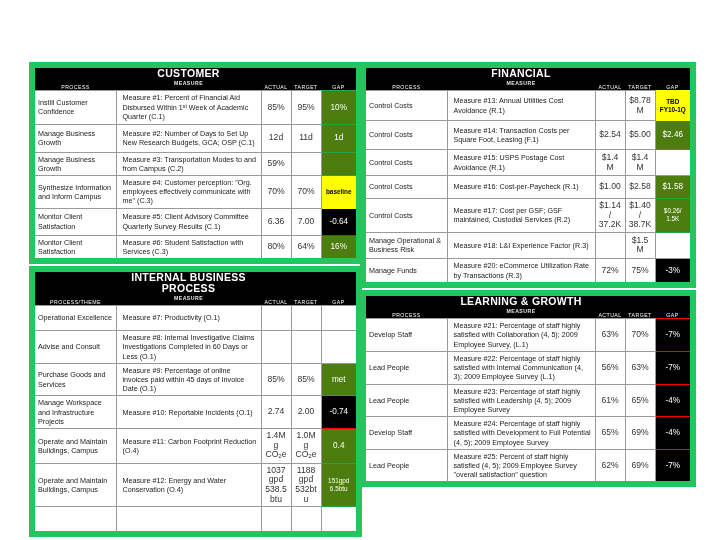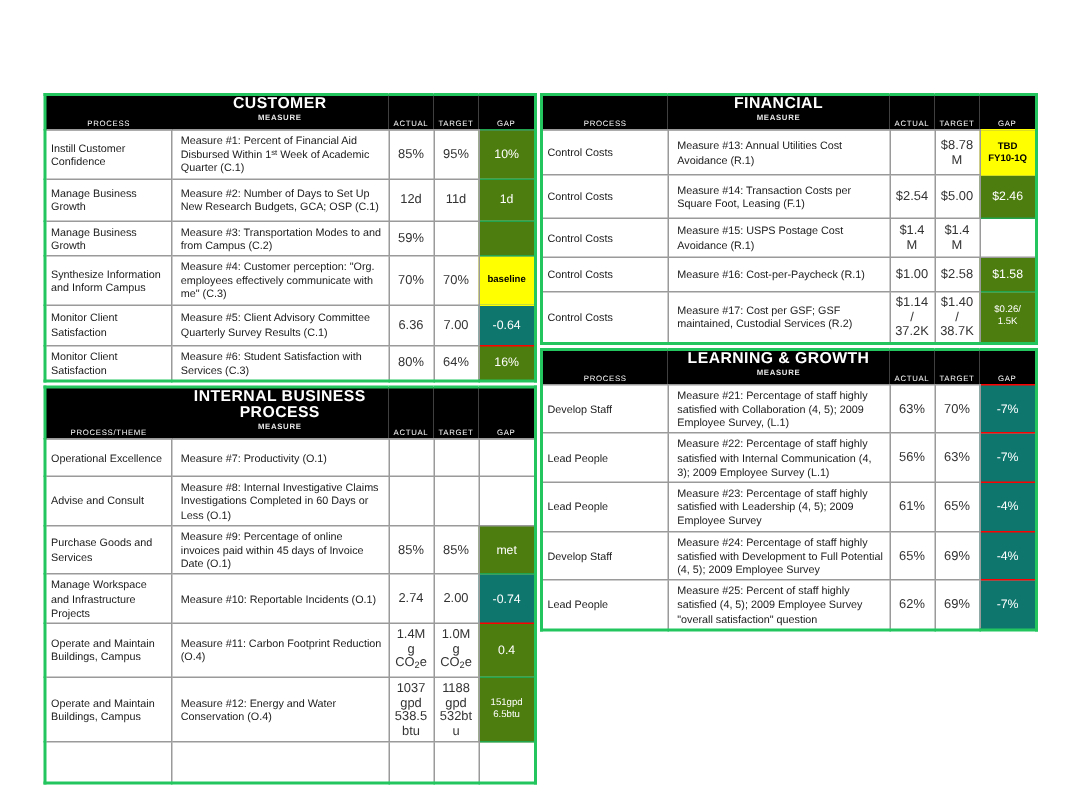--- a/index.html
+++ b/index.html
@@ -37,21 +37,21 @@
     position: absolute;
     box-sizing: border-box;
   }
   #panel-left  { left: 29px;  top: 62px; width: 329px; }
   #panel-right { left: 360px; top: 62px; width: 276px; }
 
   table.dash {
     width: 100%;
     border-collapse: collapse;
     table-layout: fixed;
-    border: 2px solid #22c55e;
+    border: 6px solid #22c55e;
     background: #ffffff;
   }
   table.dash + table.dash { margin-top: 0; }
 
   
   tr.band > td {
     background: #000000;
     color: #ffffff;
     border: none;
     padding: 0;
@@ -106,21 +106,21 @@
     color: #333333;
     line-height: 9.6px;
   }
   td.gap {
     text-align: center;
     font-size: 8.2px;
     line-height: 9.4px;
     font-weight: normal;
   }
   td.gap.green  { background: #4d7c0f; color: #ffffff; border-color: #22a44e; }
-  td.gap.red    { background: #0f766e; color: #ffffff; border-color: #fe0000; }
+  td.gap.red    { background: #000000; color: #ffffff; border-color: #fe0000; }
   td.gap.yellow { background: #ffff00; color: #000000; border-color: #ffff00; font-weight: bold; font-size: 7.6px; }
   td.gap.blank  { background: #ffffff; }
   td.gap.small  { font-size: 6.4px; line-height: 8px; }
 
   .sub { font-size: 0.72em; vertical-align: -0.18em; }
   .sup { font-size: 0.72em; vertical-align: 0.4em; }
 </style>
 </head>
 <body>
 
@@ -317,20 +317,34 @@
             <td class="cell num">$1.00</td>
             <td class="cell num">$2.58</td>
             <td class="cell gap green">$1.58</td>
           </tr>
           <tr style="height: 30px;">
             <td class="cell process">Control Costs</td>
             <td class="cell measure">Measure #17:  Cost per GSF; GSF maintained, Custodial Services (R.2)</td>
             <td class="cell num">$1.14/<br>37.2K</td>
             <td class="cell num">$1.40/<br>38.7K</td>
             <td class="cell gap green small">$0.26/<br>1.5K</td>
+          </tr>
+          <tr style="height: 26px;">
+            <td class="cell process">Manage Operational &amp; Business Risk</td>
+            <td class="cell measure">Measure #18:  L&amp;I Experience Factor (R.3)</td>
+            <td class="cell num"></td>
+            <td class="cell num">$1.5M</td>
+            <td class="cell gap blank"></td>
+          </tr>
+          <tr style="height: 27px;">
+            <td class="cell process">Manage Funds</td>
+            <td class="cell measure">Measure #20:  eCommerce Utilization Rate by Transactions (R.3)</td>
+            <td class="cell num">72%</td>
+            <td class="cell num">75%</td>
+            <td class="cell gap red">-3%</td>
           </tr>
         </tbody>
     </table>
 
     <table class="dash" style="margin-top:2px">
       <colgroup>
         <col style="width:84px">
           <col style="width:148px">
           <col style="width:30px">
           <col style="width:30px">

